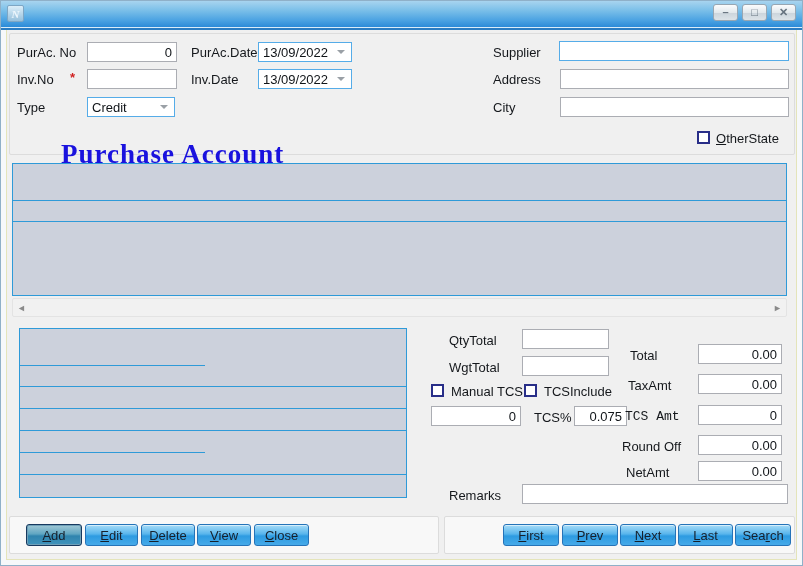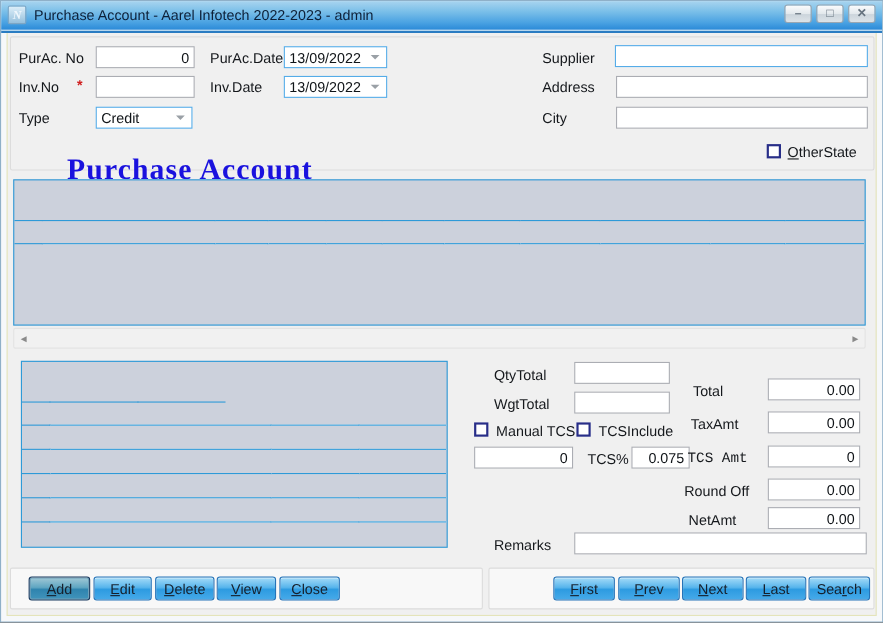--- a/index.html
+++ b/index.html
@@ -126,21 +126,20 @@
 </style>
 </head>
 <body>
 
 <div class="window">
 
   <div class="titlebar">
     <div class="app-icon">
       <span>N</span>
     </div>
-    <div class="title-text">Purchase Account - Aarel Infotech 2022-2023 - admin</div>
     <div class="win-btn min">
       <span>–</span>
     </div>
     <div class="win-btn max">
       <span>□</span>
     </div>
     <div class="win-btn close">
       <span>✕</span>
     </div>
   </div>
@@ -241,21 +240,20 @@
       <div class="g-cell g-data-cell right" style="width:79px;">0.00</div>
     </div>
     <div class="g-row data">
       <div class="g-cell g-rowhdr" style="width:26px;"></div>
       <div class="g-cell g-data-cell left" style="width:201px;">Round Off</div>
       <div class="g-cell g-data-cell right" style="width:80px;">0.00</div>
       <div class="g-cell g-data-cell right" style="width:79px;">0.00</div>
     </div>
     <div class="g-row data">
       <div class="g-cell g-rowhdr" style="width:26px;"></div>
-      <div class="g-cell g-data-cell left" style="width:201px;">TCS 1%</div>
       <div class="g-cell g-data-cell right" style="width:80px;">0.00</div>
       <div class="g-cell g-data-cell right" style="width:79px;">0.00</div>
     </div>
     <div class="g-row data">
       <div class="g-cell g-rowhdr" style="width:26px;">✳</div>
       <div class="g-cell g-data-cell left" style="width:201px;"></div>
       <div class="g-cell g-data-cell right" style="width:80px;"></div>
       <div class="g-cell g-data-cell right" style="width:79px;"></div>
     </div>
   </div>

